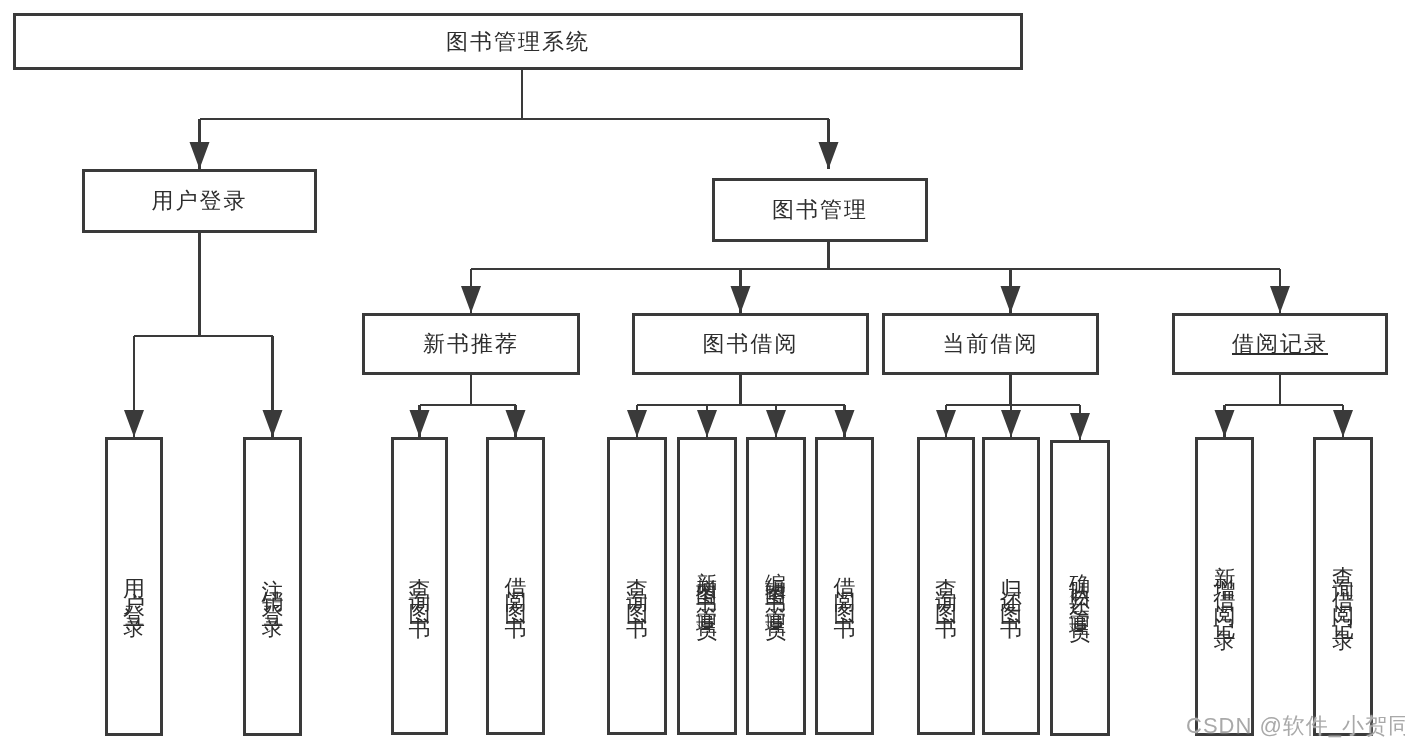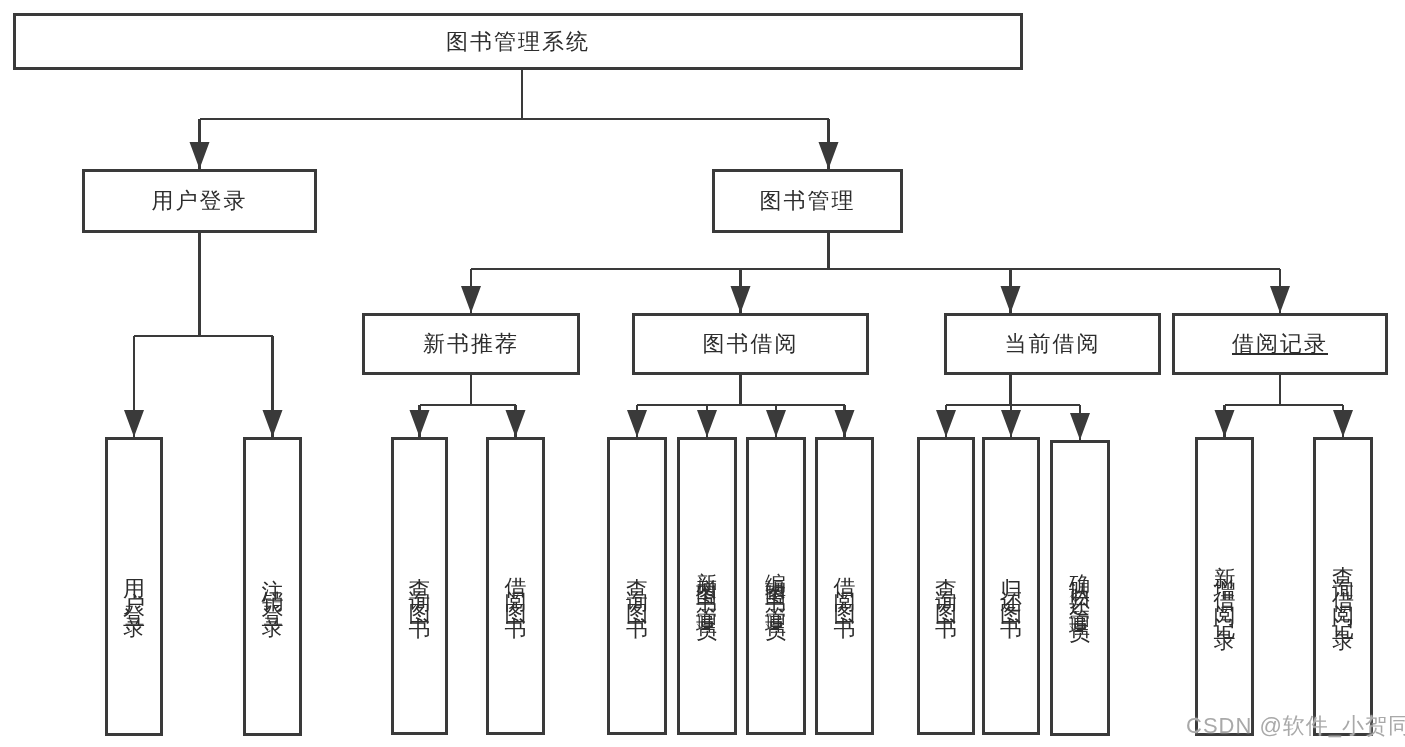--- a/index.html
+++ b/index.html
@@ -70,30 +70,30 @@
       <path d="M 189.5 142 L 209.5 142 L 199.5 169 Z M 818.5 142 L 838.5 142 L 828.5 169 Z M 124 410 L 144 410 L 134 437 Z M 262.5 410 L 282.5 410 L 272.5 437 Z M 461 286 L 481 286 L 471 313 Z M 730.5 286 L 750.5 286 L 740.5 313 Z M 1000.5 286 L 1020.5 286 L 1010.5 313 Z M 1270 286 L 1290 286 L 1280 313 Z M 409.5 410 L 429.5 410 L 419.5 437 Z M 505.5 410 L 525.5 410 L 515.5 437 Z M 627 410 L 647 410 L 637 437 Z M 697 410 L 717 410 L 707 437 Z M 766 410 L 786 410 L 776 437 Z M 834.5 410 L 854.5 410 L 844.5 437 Z M 936 410 L 956 410 L 946 437 Z M 1001 410 L 1021 410 L 1011 437 Z M 1070 413 L 1090 413 L 1080 440 Z M 1214.5 410 L 1234.5 410 L 1224.5 437 Z M 1333 410 L 1353 410 L 1343 437 Z " fill="#3a3a3a" stroke="none"></path>
     </svg>
 
   <span class="watermark">CSDN @软件_小贺同学</span>
 <div class="node h" style="left: 13px; top: 13px; width: 1010px; height: 57px;">
       <span class="lbl">图书管理系统</span>
     </div>
     <div class="node h" style="left: 82px; top: 169px; width: 235px; height: 64px;">
       <span class="lbl">用户登录</span>
     </div>
-    <div class="node h" style="left: 712px; top: 169px; width: 191px; height: 64px;">
+    <div class="node h" style="left: 712px; top: 178px; width: 216px; height: 64px;">
       <span class="lbl">图书管理</span>
     </div>
     <div class="node h" style="left: 362px; top: 313px; width: 218px; height: 62px; text-align: center;">
       <span class="lbl">新书推荐</span>
     </div>
     <div class="node h" style="left: 632px; top: 313px; width: 237px; height: 62px;">
       <span class="lbl">图书借阅</span>
     </div>
-    <div class="node h" style="left: 944px; top: 313px; width: 217px; height: 62px;">
+    <div class="node h" style="left: 882px; top: 313px; width: 217px; height: 62px;">
       <span class="lbl">当前借阅</span>
     </div>
     <div class="node h" style="left: 1172px; top: 313px; width: 216px; height: 62px; text-decoration: underline;">
       <span class="lbl">借阅记录</span>
     </div>
     <div class="node v" style="left: 105px; top: 437px; width: 58px; height: 299px;">
       <span class="lbl">用户登录</span>
     </div>
     <div class="node v" style="left: 243px; top: 437px; width: 59px; height: 299px;">
       <span class="lbl">注销登录</span>

